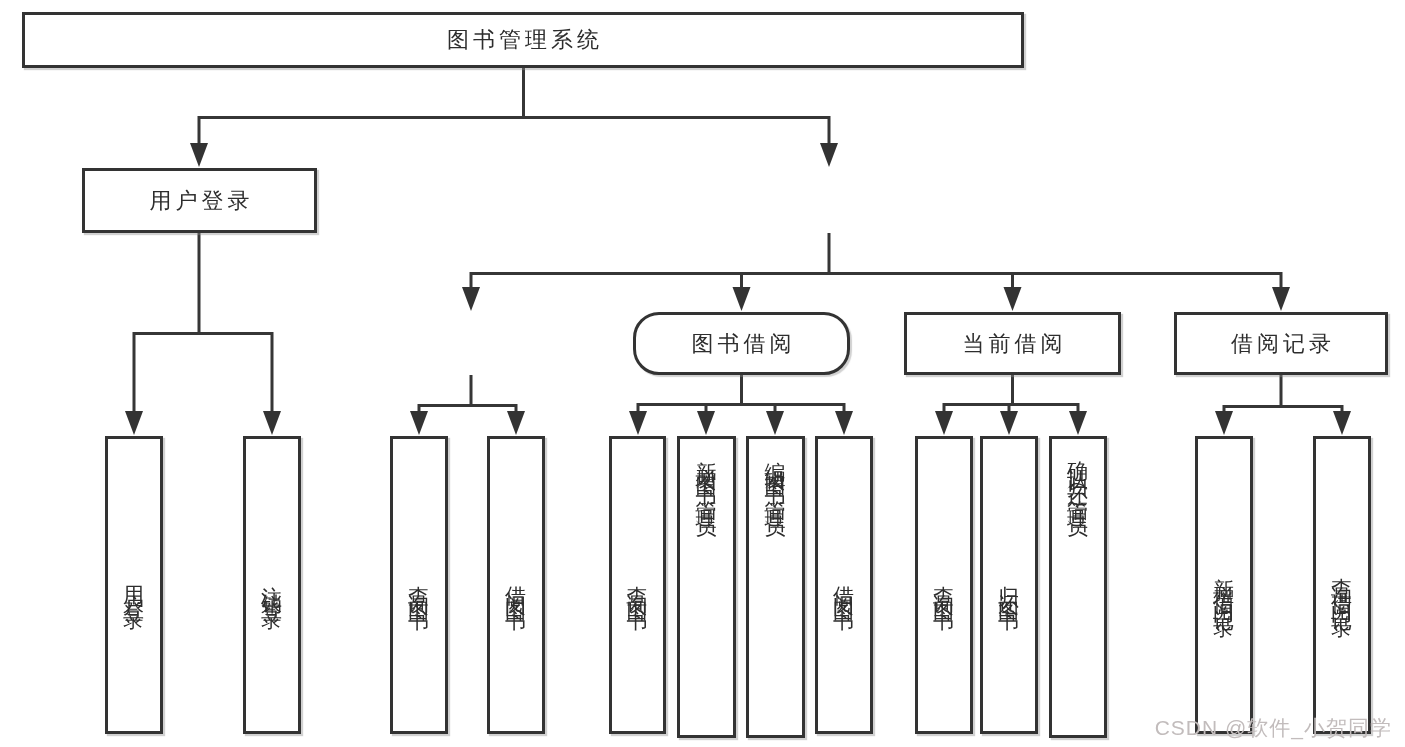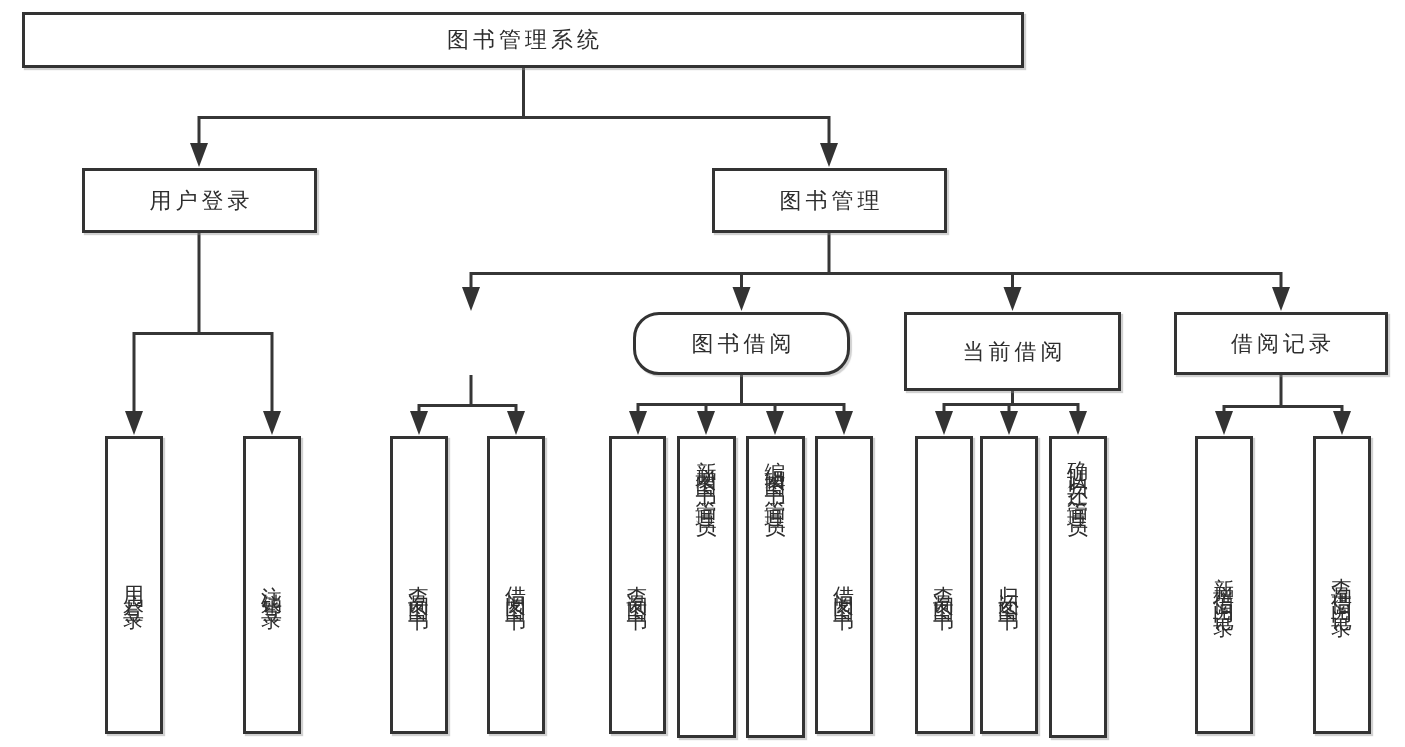--- a/index.html
+++ b/index.html
@@ -99,28 +99,25 @@
     </g>
   </svg>
 
   <div class="node hnode" style="left:22px; top:12px; width:1002px; height:56px;">
     <span>图书管理系统</span>
   </div>
 
   <div class="node hnode" style="left:82px; top:168px; width:235px; height:65px;">
     <span>用户登录</span>
   </div>
-  <div class="node hnode" style="left:712px; top:168px; width:235px; height:65px;">
-    <span>图书管理</span>
-  </div>
 
   <div class="node hnode" style="left:633px; top:312px; width:217px; height:63px;border-radius:26px;">
     <span>图书借阅</span>
   </div>
-  <div class="node hnode" style="left:904px; top:312px; width:217px; height:79px;">
+  <div class="node hnode" style="left:904px; top:312px; width:217px; height:63px;">
     <span>当前借阅</span>
   </div>
   <div class="node hnode" style="left:1174px; top:312px; width:214px; height:63px;">
     <span>借阅记录</span>
   </div>
 
   <div class="node leaf" style="left:105px; top:436px; width:58px; height:298px;">
     <span>用户登录</span>
   </div>
   <div class="node leaf" style="left:243px; top:436px; width:58px; height:298px;">
@@ -157,14 +154,15 @@
     <span>确认归还（管理员）</span>
   </div>
 
   <div class="node leaf" style="left:1195px; top:436px; width:58px; height:298px;">
     <span>新增借阅记录</span>
   </div>
   <div class="node leaf" style="left:1313px; top:436px; width:58px; height:298px;">
     <span>查询借阅记录</span>
   </div>
 
+  <div class="watermark">CSDN @软件_小贺同学</div>
 
 </div>
 
 </body></html>

